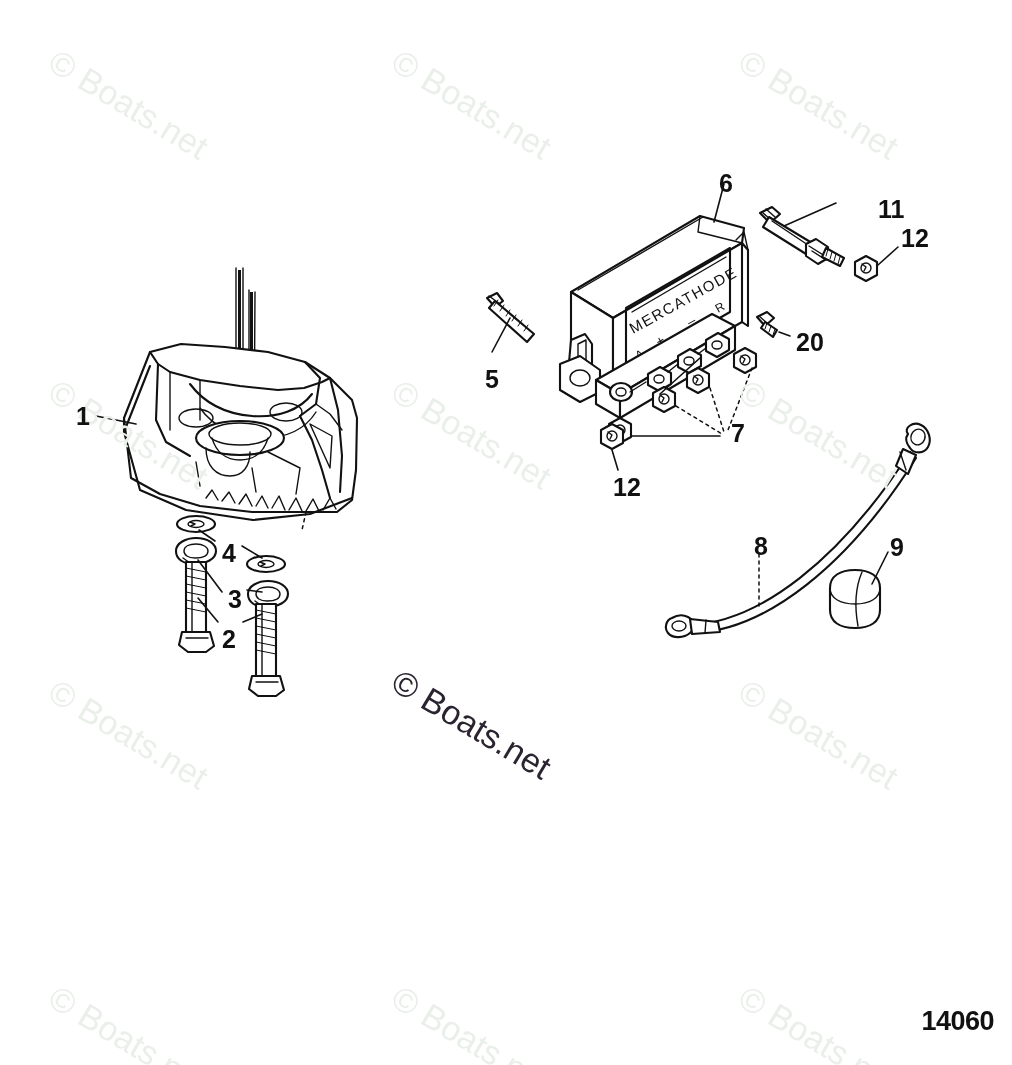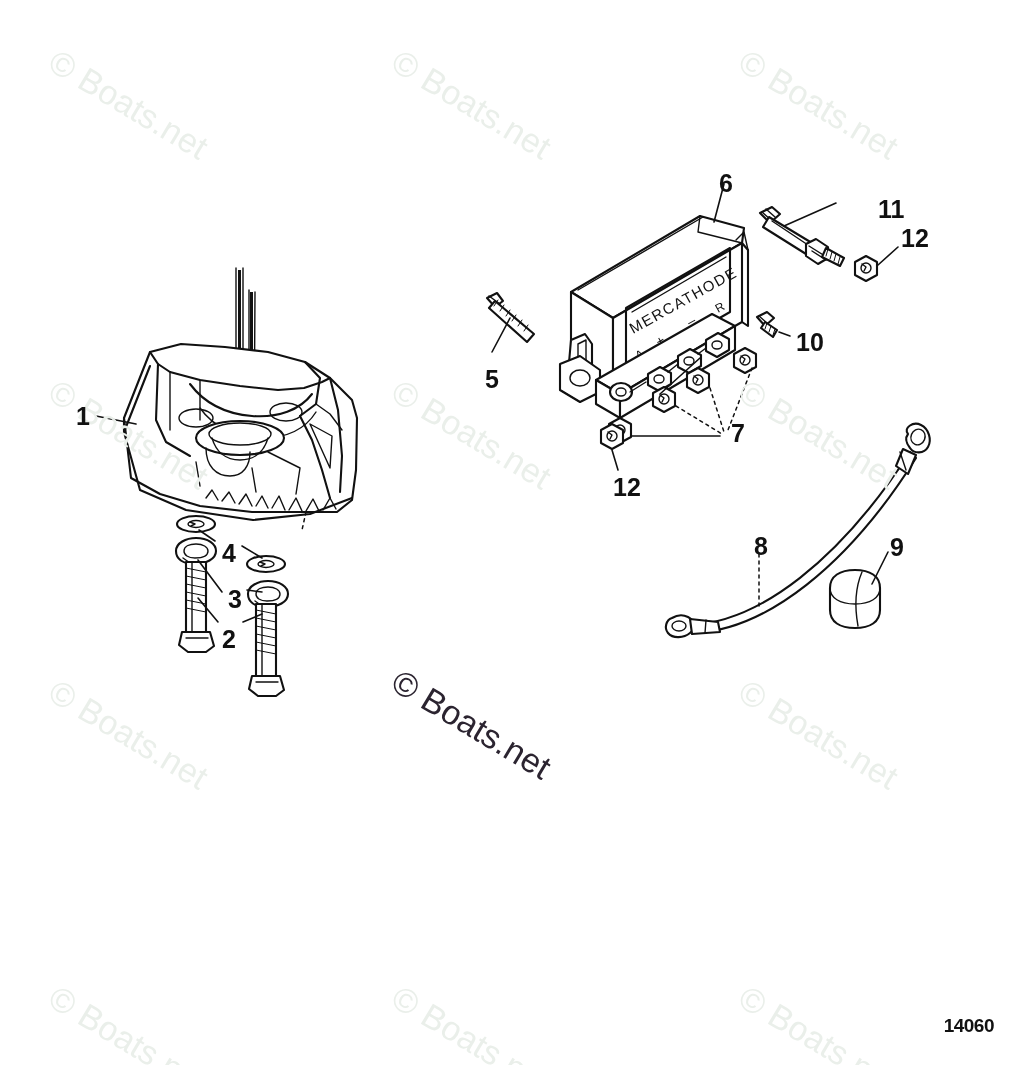--- a/index.html
+++ b/index.html
@@ -36,21 +36,21 @@
     pointer-events: none;
     user-select: none;
   }
   .wm-light { color: #eaefea; }
   .wm-dark  { color: #2b2430; }
   #part-number {
     position: absolute;
     right: 18px;
     bottom: 28px;
     font-family: "Liberation Sans", sans-serif;
-    font-size: 19px;
+    font-size: 27px;
     font-weight: bold;
     color: #111111;
     letter-spacing: -0.5px;
   }
   .callout {
     position: absolute;
     font-family: "Liberation Sans", sans-serif;
     font-size: 25px;
     font-weight: bold;
     color: #111111;
@@ -370,20 +370,20 @@
 
   <div class="callout" style="left:76px;  top:404px;">1</div>
   <div class="callout" style="left:222px; top:627px;">2</div>
   <div class="callout" style="left:228px; top:587px;">3</div>
   <div class="callout" style="left:222px; top:541px;">4</div>
   <div class="callout" style="left:485px; top:367px;">5</div>
   <div class="callout" style="left:719px; top:171px;">6</div>
   <div class="callout" style="left:731px; top:421px;">7</div>
   <div class="callout" style="left:754px; top:534px;">8</div>
   <div class="callout" style="left:890px; top:535px;">9</div>
-  <div class="callout" style="left:796px; top:330px;">10</div>
+  <div class="callout" style="left:796px; top:330px;">20</div>
   <div class="callout" style="left:878px; top:197px;">11</div>
   <div class="callout" style="left:901px; top:226px;">12</div>
   <div class="callout" style="left:613px; top:475px;">12</div>
 
   <div id="part-number">14060</div>
 
 </div>
 
 </body></html>

